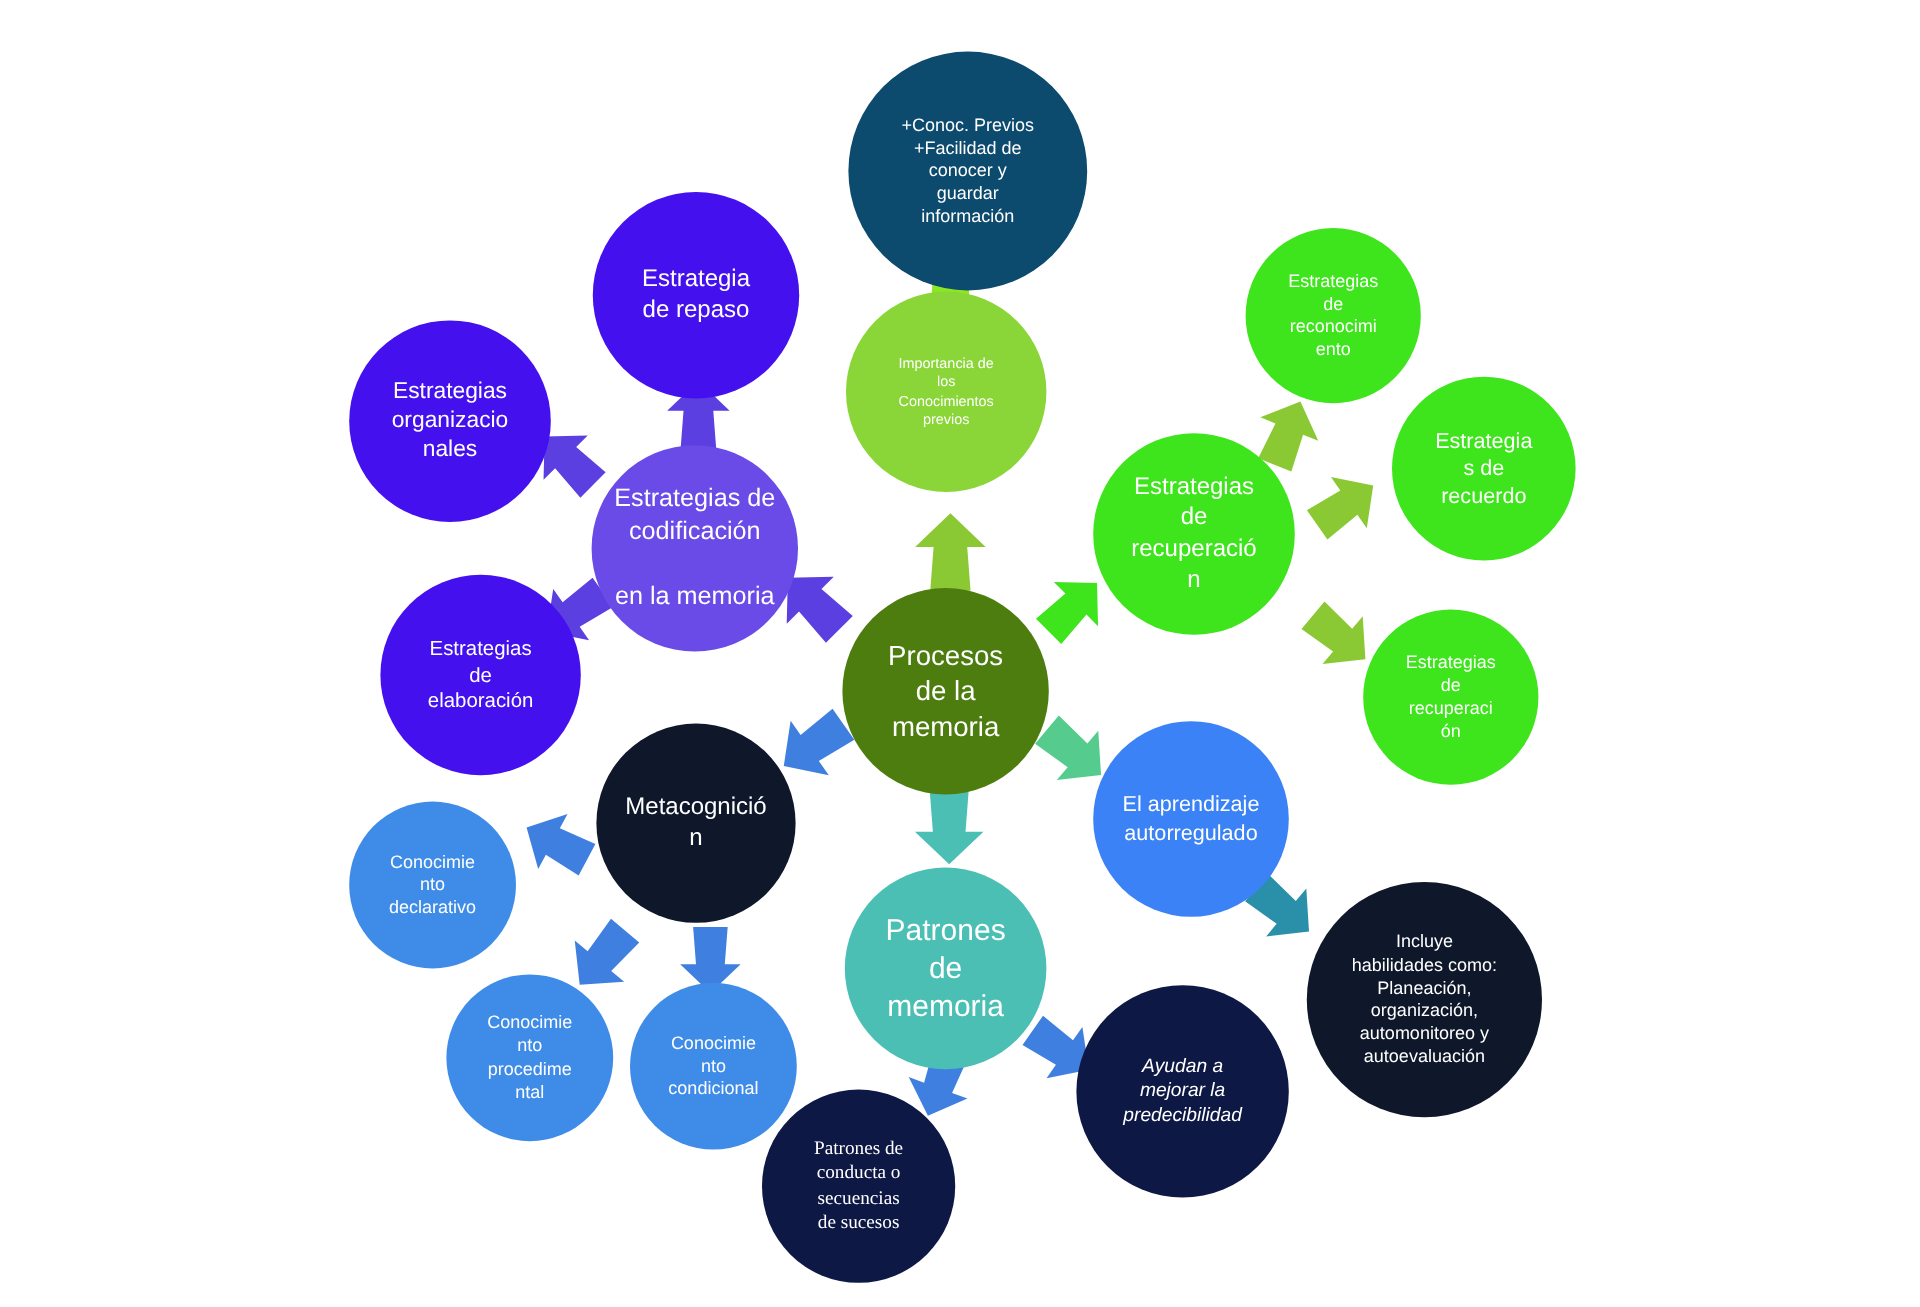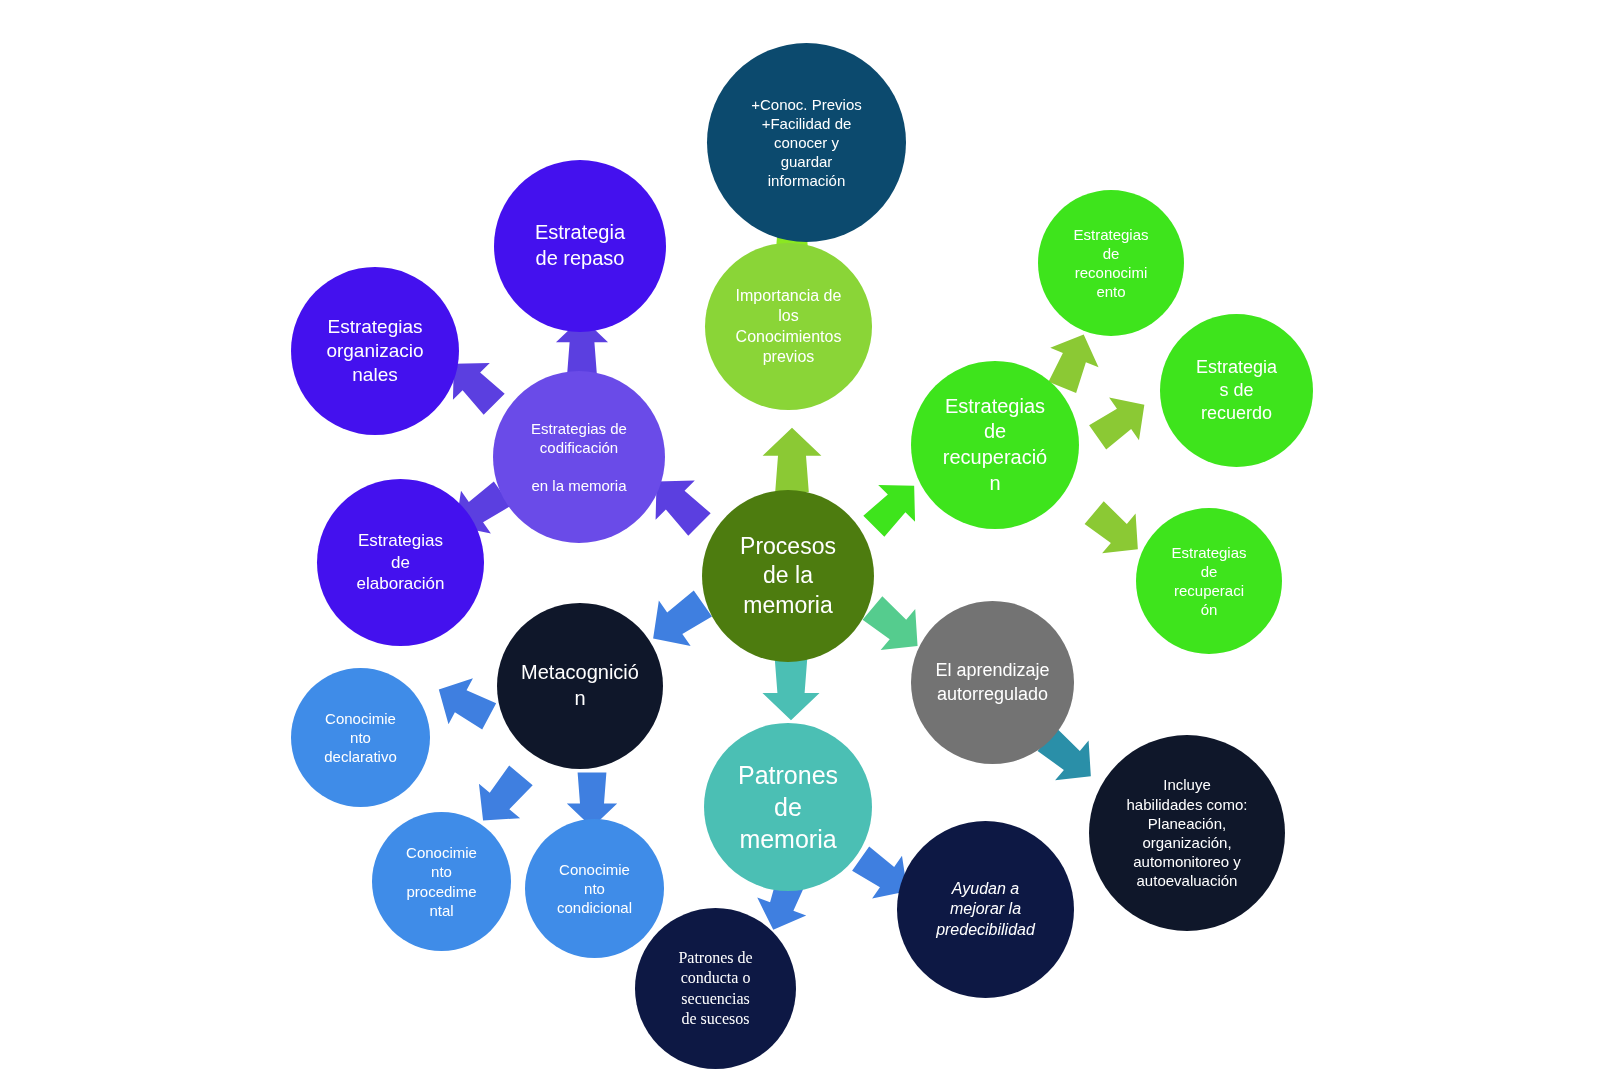--- a/index.html
+++ b/index.html
@@ -148,36 +148,36 @@
 de la
 memoria</span>
       </div>
       <div class="node" id="conoc-previos-result" style="left: 707px; top: 1px; width: 199px; height: 199px; background: #0c4a6e; font-size: 15px; margin-top: 42px;">
         <span class="label">+Conoc. Previos
 +Facilidad de
 conocer y
 guardar
 información</span>
       </div>
-      <div class="node" id="importancia-conocimientos" style="left: 705px; top: 243px; width: 167px; height: 167px; background: rgb(138, 213, 55); font-size: 16px;">
+      <div class="node" id="importancia-conocimientos" style="left: 705px; top: 243px; width: 167px; height: 167px; background: rgb(138, 213, 55); font-size: 12px;">
         <span class="label">Importancia de
 los
 Conocimientos
 previos</span>
       </div>
       <div class="node" id="estrategia-repaso" style="left: 494px; top: 160px; width: 172px; height: 172px; background: rgb(68, 17, 238); font-size: 20px;">
         <span class="label">Estrategia
 de repaso</span>
       </div>
       <div class="node" id="estrategias-organizacionales" style="left: 291px; top: 267px; width: 168px; height: 168px; background: rgb(68, 17, 238); font-size: 19px;">
         <span class="label">Estrategias
 organizacio
 nales</span>
       </div>
-      <div class="node" id="estrategias-codificacion" style="left: 493px; top: 371px; width: 172px; height: 172px; background: rgb(106, 75, 232); font-size: 15px;">
+      <div class="node" id="estrategias-codificacion" style="left: 493px; top: 371px; width: 172px; height: 172px; background: rgb(106, 75, 232); font-size: 21px;">
         <span class="label">Estrategias de
 codificación
 
 en la memoria</span>
       </div>
       <div class="node" id="estrategias-elaboracion" style="left: 317px; top: 479px; width: 167px; height: 167px; background: rgb(68, 17, 238); font-size: 17px;">
         <span class="label">Estrategias
 de
 elaboración</span>
       </div>
@@ -217,21 +217,21 @@
         <span class="label">Estrategia
 s de
 recuerdo</span>
       </div>
       <div class="node" id="estrategias-recuperacion-2" style="left: 1136px; top: 508px; width: 146px; height: 146px; background: rgb(62, 228, 28); font-size: 15px;">
         <span class="label">Estrategias
 de
 recuperaci
 ón</span>
       </div>
-      <div class="node" id="aprendizaje-autorregulado" style="left: 911px; top: 601px; width: 163px; height: 163px; background: #737373; font-size: 18px;">
+      <div class="node" id="aprendizaje-autorregulado" style="left: 911px; top: 601px; width: 163px; height: 163px; background: #3b82f6; font-size: 18px;">
         <span class="label">El aprendizaje
 autorregulado</span>
       </div>
       <div class="node" id="incluye-habilidades" style="left: 1089px; top: 735px; width: 196px; height: 196px; background: #0f172a; font-size: 15px;">
         <span class="label">Incluye
 habilidades como:
 Planeación,
 organización,
 automonitoreo y
 autoevaluación</span>

